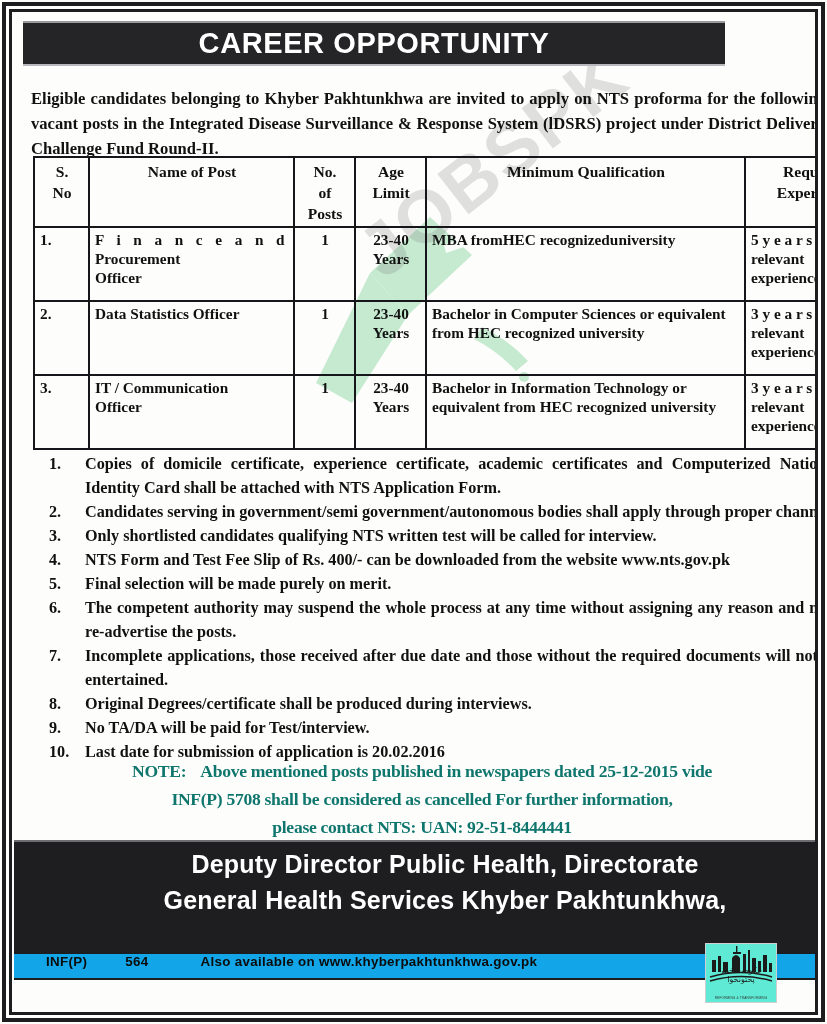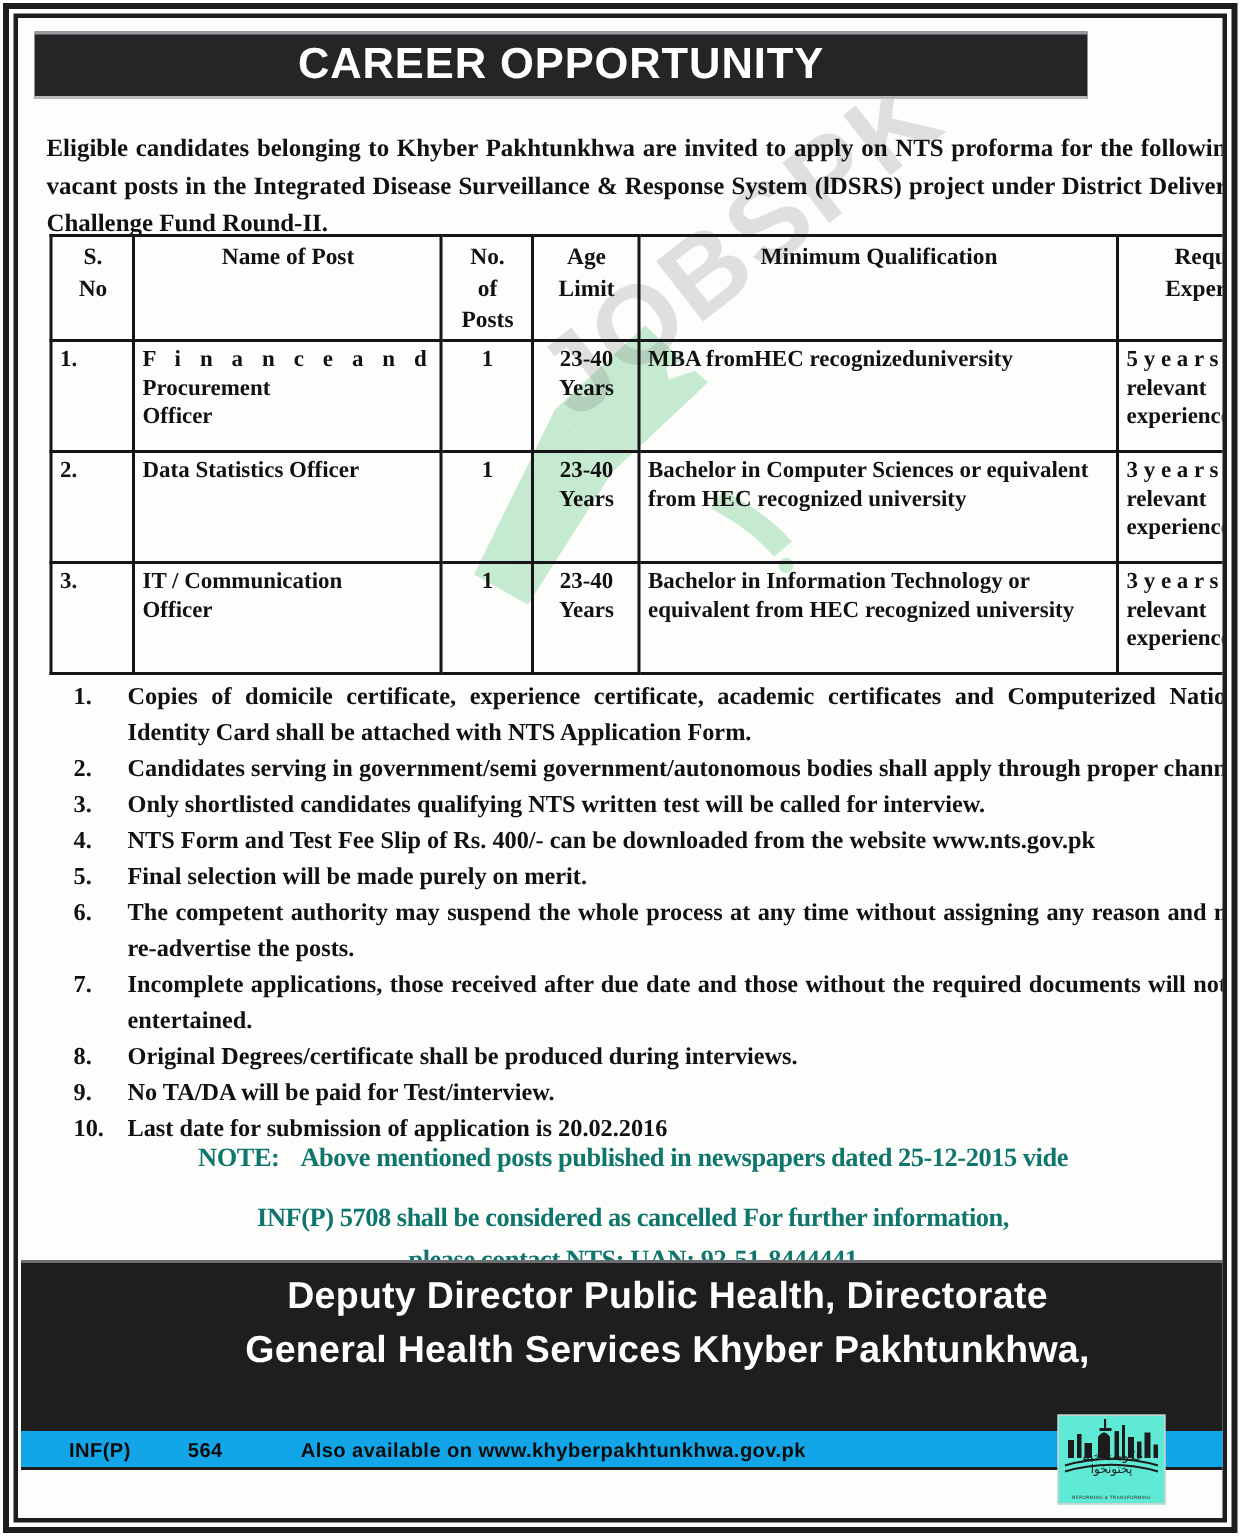--- a/index.html
+++ b/index.html
@@ -202,21 +202,21 @@
     text-align: center;
     font-family: "Liberation Serif", serif;
     font-weight: bold;
     font-size: 17.6px;
     line-height: 28px;
     color: #0f766e;
     letter-spacing: -0.3px;
   }
   .note-block .ln1 { display: block; }
   .note-block .ln1 .lbl { margin-right: 14px; }
-  .note-block .ln2 { display: block; margin-top: 12px; }
+  .note-block .ln2 { display: block; }
   .note-block .ln3 { display: block; }
 
   
   .footer-black {
     position: absolute;
     left: 2px;
     top: 828px;
     width: 802px;
     height: 110px;
     background: #1e1e20;
@@ -259,21 +259,21 @@
     font-weight: bold;
     font-size: 14.4px;
     color: #0c0c0c;
     letter-spacing: .5px;
     background: #ffffff;
   }
   .status-blue {
     flex: 1 1 auto;
     background: #12a6e8;
     display: flex;
-    align-items: center;
+    align-items: flex-start;
     font-family: "Liberation Sans", sans-serif;
     font-weight: bold;
     font-size: 13.4px;
     color: #0b0b0b;
     letter-spacing: .3px;
   }
   .status-blue .inf-label { margin-left: 32px; }
   .status-blue .inf-num   { margin-left: 38px; }
   .status-blue .avail     { margin-left: 52px; }
 

